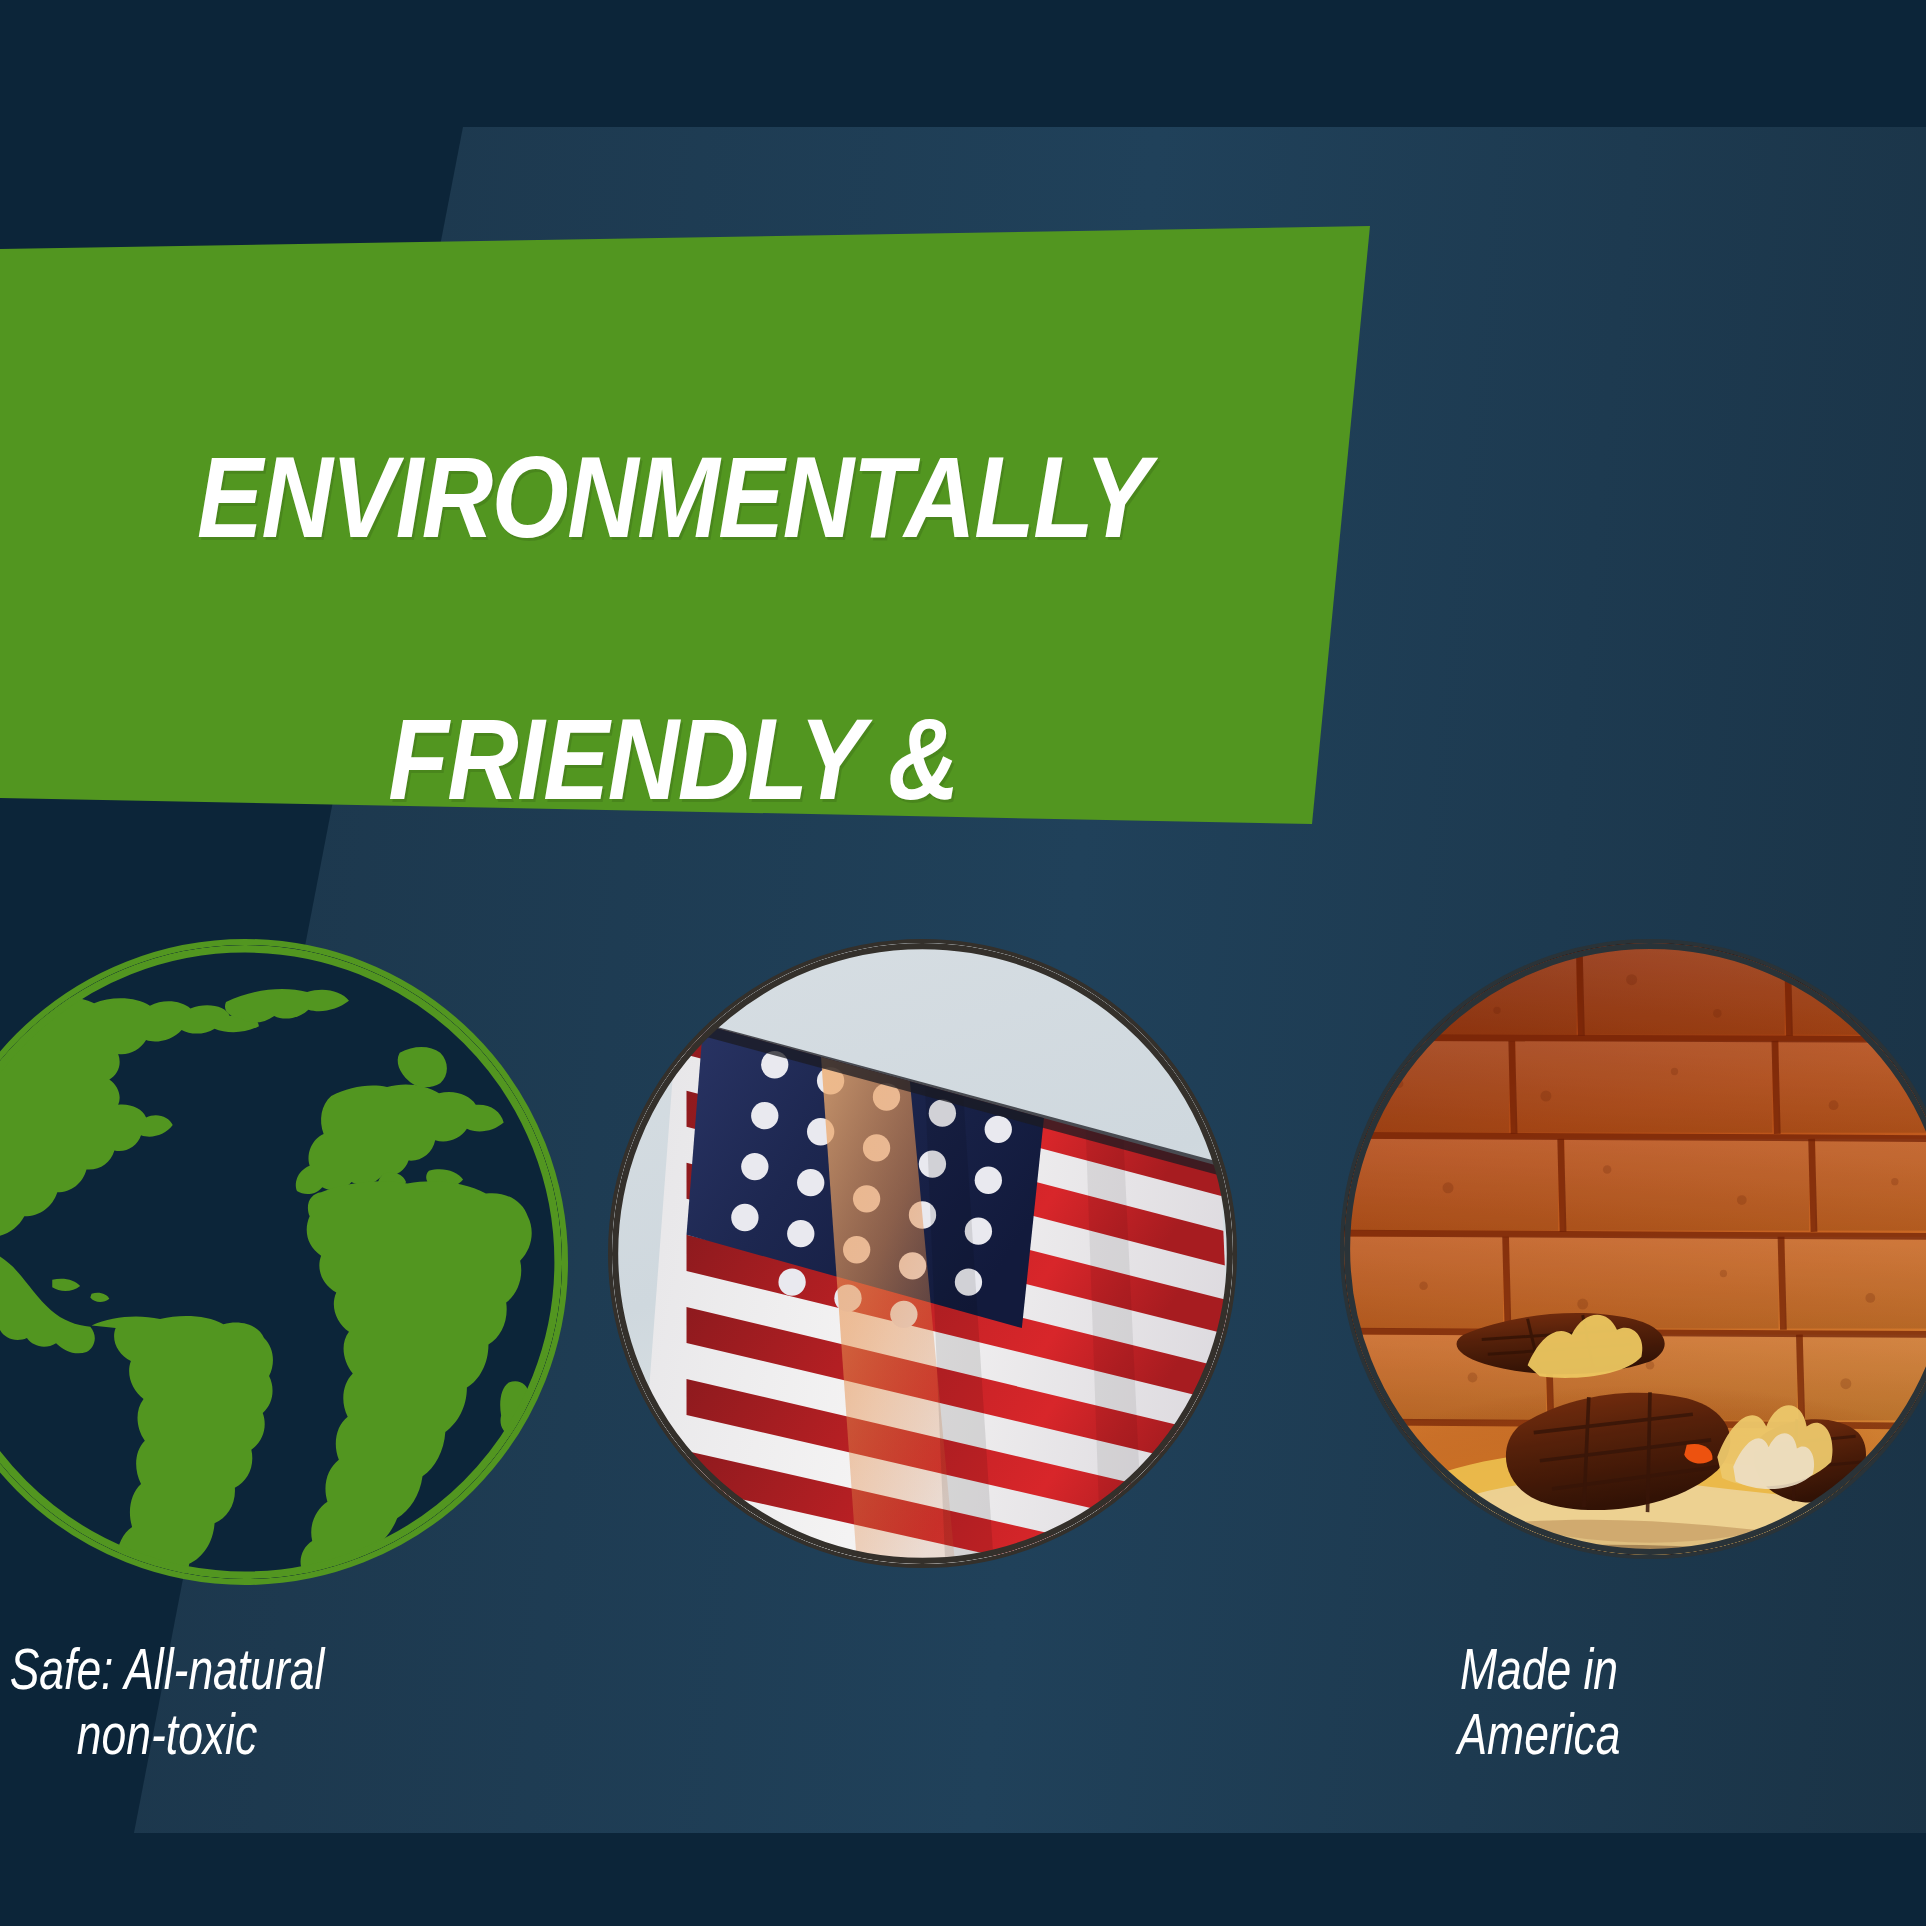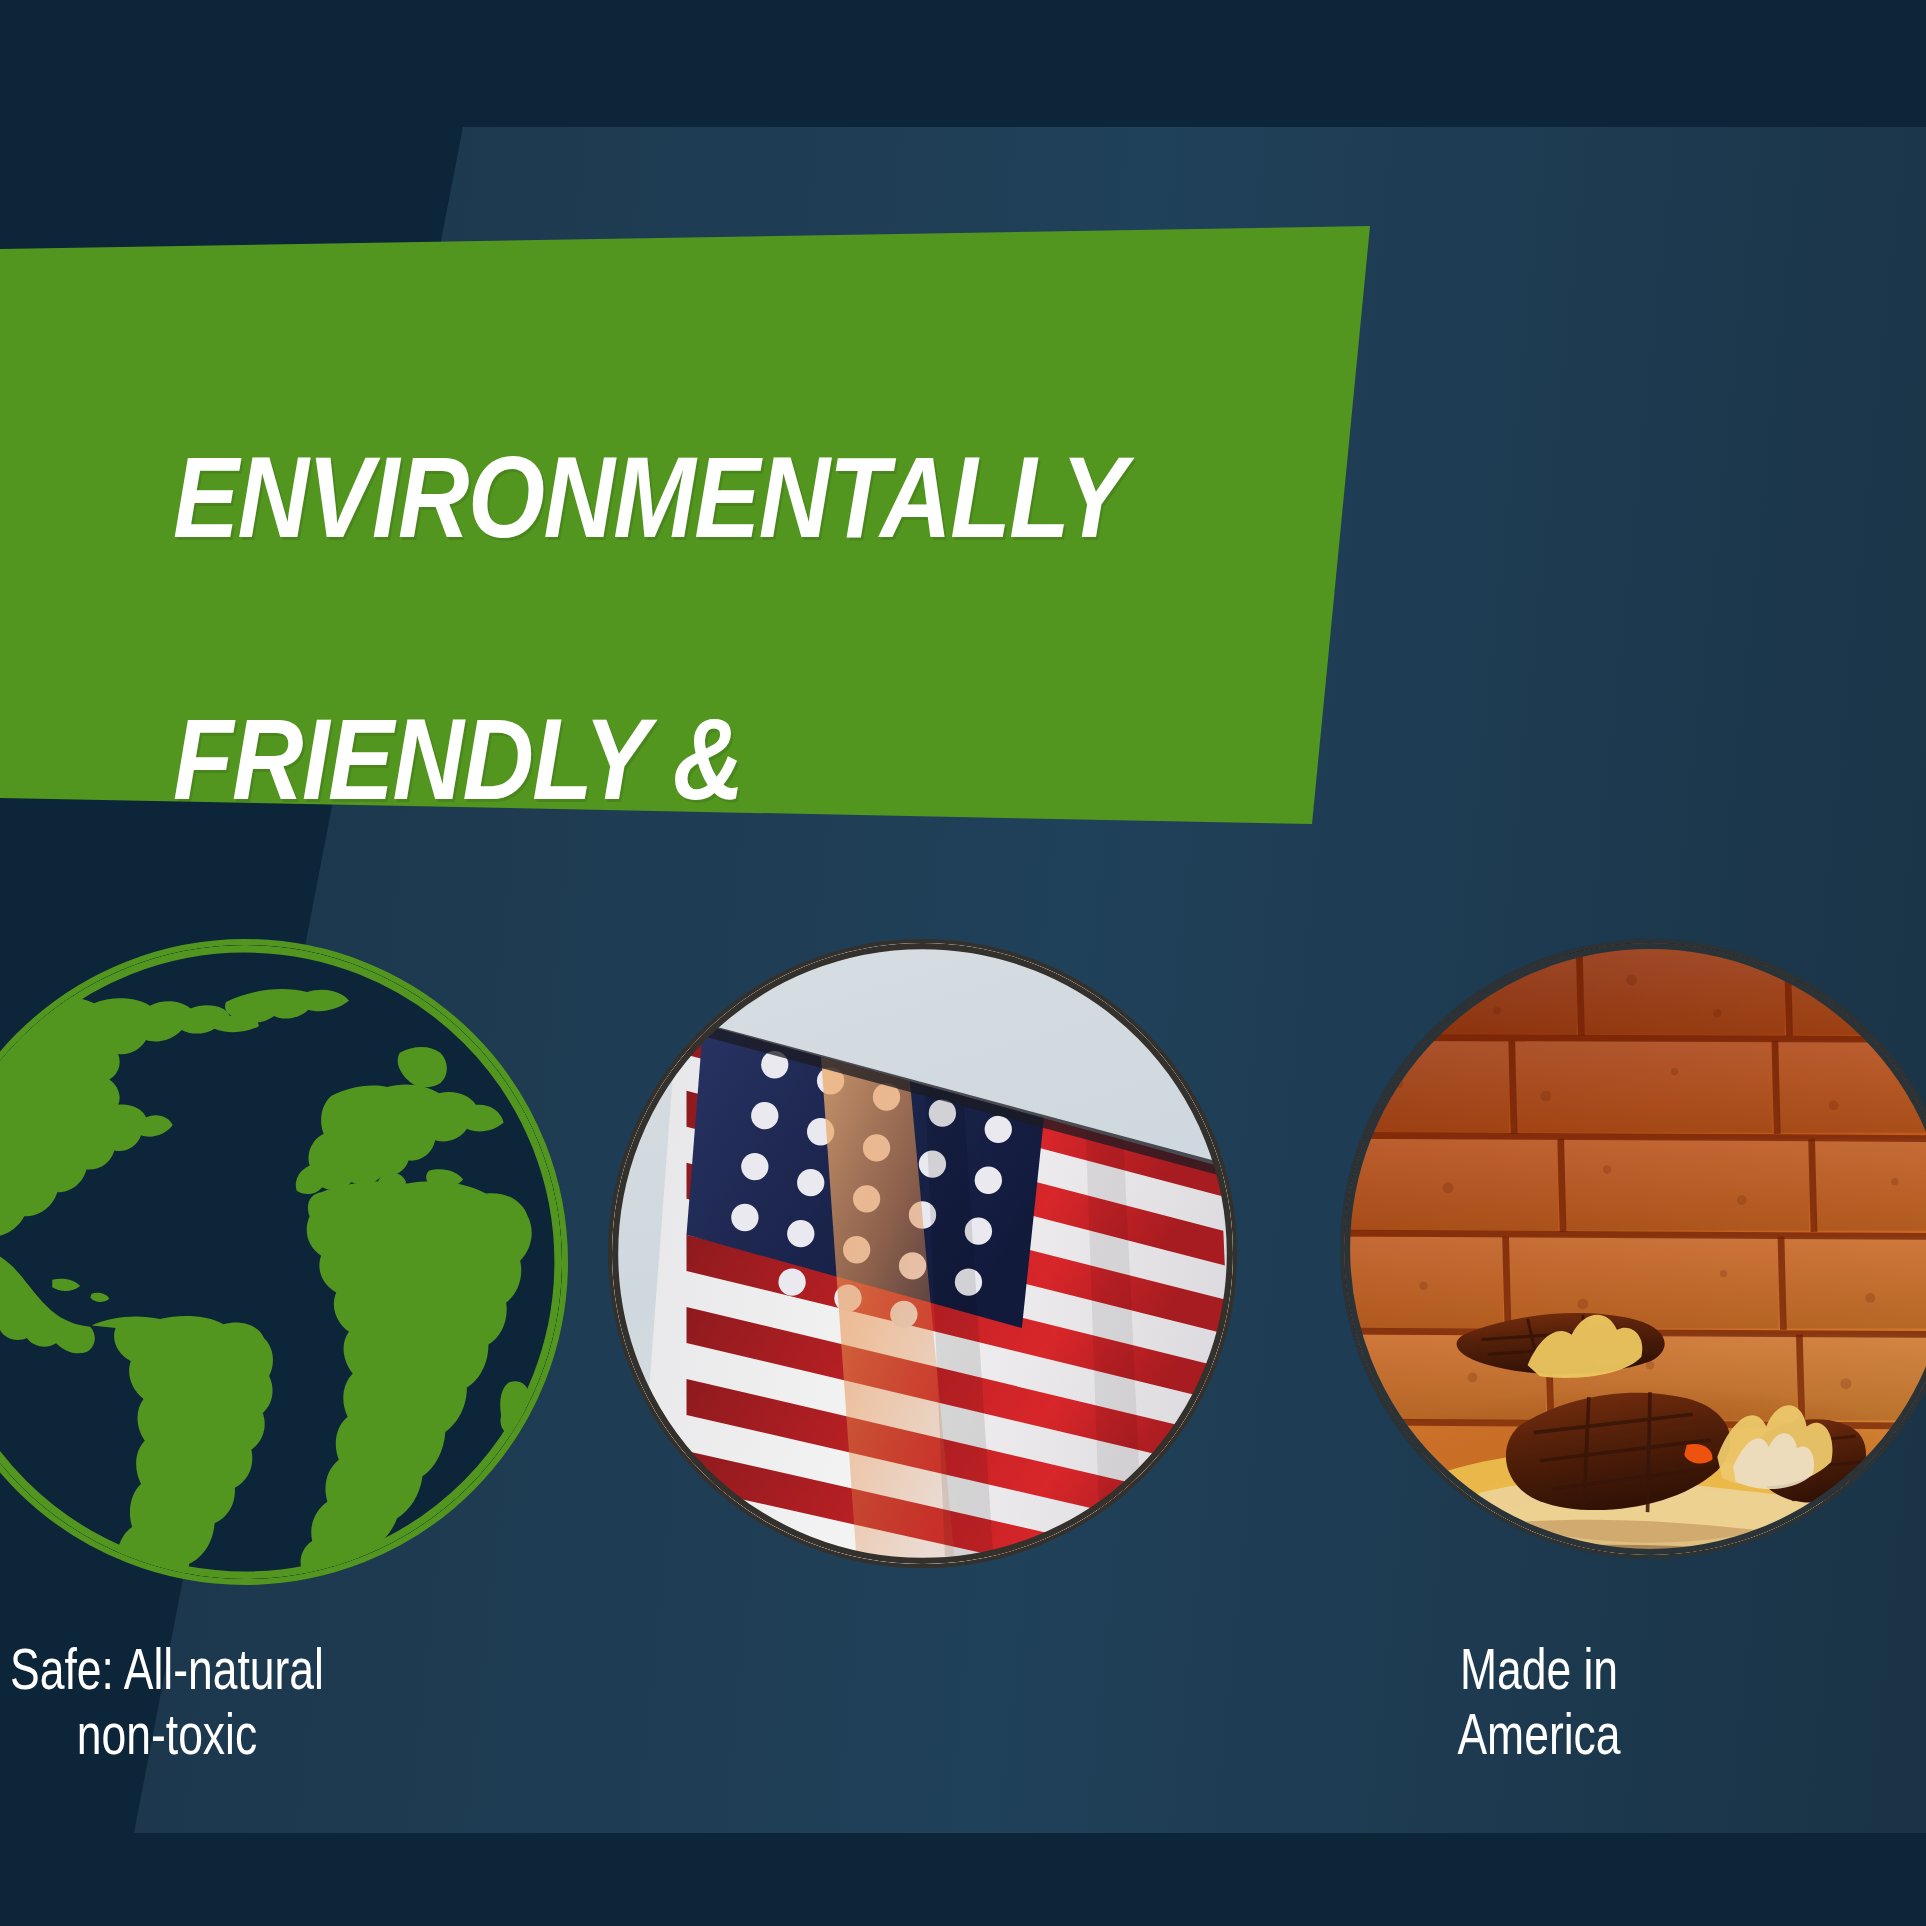--- a/index.html
+++ b/index.html
@@ -29,20 +29,21 @@
   }
 
   
   .banner{
     position:absolute;
     left:0; top:0;
     width:1400px;
     height:844px;
     background:#529620;
     clip-path:polygon(0px 249px, 1370px 226px, 1312px 824px, 0px 798px);
+    text-align:center;
   }
   .headline{
     position:absolute;
     left:173px;
     top:301px;
     width:1163px;
     color:#ffffff;
     font-family:"Liberation Sans", sans-serif;
     font-weight:700;
     font-style:italic;
@@ -55,20 +56,21 @@
     white-space:pre-line;
   }
   .headline .hl-line{display:block;}
 
   
   .tiles{
     position:absolute;
     left:0; top:939px;
     width:1926px;
     height:861px;
+    font-style:italic;
   }
   .tile{
     position:absolute;
     top:0;
     width:642px;
     height:861px;
   }
   .tile-1{left:-78px;}
   .tile-2{left:591px;}
   .tile-3{left:1331px;}

